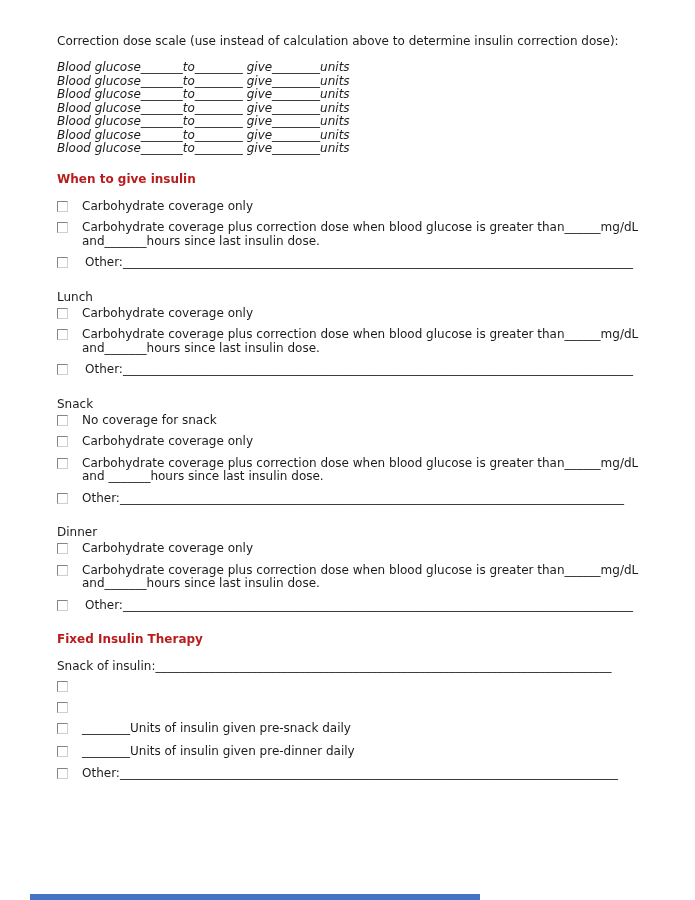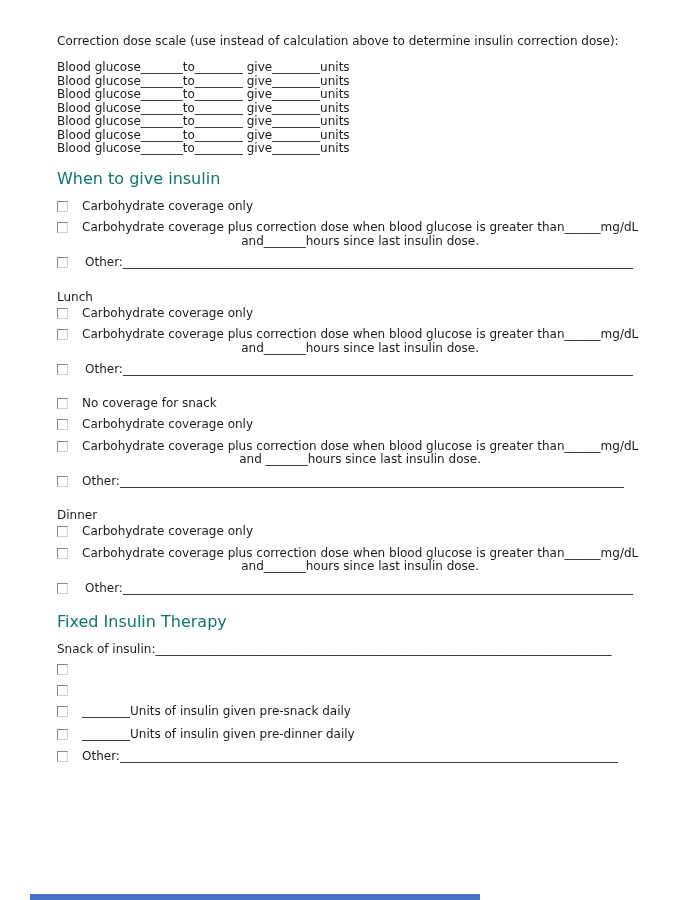--- a/index.html
+++ b/index.html
@@ -11,42 +11,42 @@
     box-sizing:border-box;
     padding:34px 20px 16px 57px;
     font-family:"DejaVu Sans","Liberation Sans",sans-serif;
     font-size:12px;
     color:#1c1c1c;
     overflow:hidden;
     border-radius:23px;
   }
   .intro{margin:0 0 13px 0;line-height:14px;}
   .scale-block{margin:0 0 2px 0;}
-  .scale-line{line-height:13.5px;white-space:nowrap;}
+  .scale-line{line-height:13.5px;white-space:nowrap;font-style:italic;}
   .section-heading{
-    font-weight:normal;font-size:16px;color:#0f766e;
+    font-weight:bold;font-size:12px;color:#b91c1c;
     margin:16px 0 14px 0;line-height:14px;
   }
   .section-heading.fixed{margin-bottom:13px;}
   .meal{margin:0 0 20px 0;}
   .meal-title{line-height:14px;margin:0 0 3px 0;}
   .opt{display:flex;align-items:flex-start;margin:0 0 8px 0;}
   .opt:last-child{margin-bottom:0;}
   .checkbox{
     flex:0 0 auto;
     width:9px;height:9px;
     background:#fff;
     border-top:1px solid #848484;
     border-left:1px solid #848484;
     border-right:1px solid #cfcfcf;
     border-bottom:1px solid #cfcfcf;
     margin:1px 14px 0 0;
   }
   .opt-text{line-height:13.5px;}
-  .opt-text.two-line div{line-height:13.5px;text-align:center;}
+  .opt-text.two-line div{line-height:13.5px;}
   .other-indent .opt-text{padding-left:3px;}
   .name-line{line-height:14px;margin:0 0 7px 0;white-space:nowrap;}
   .fixed-opts .opt{margin-bottom:9px;}
   .bottom-bar{
     position:absolute;
     left:30px;bottom:0;
     width:450px;height:6px;
     background:#4472c4;
   }
 </style>
@@ -100,20 +100,21 @@
         <div>and_______hours since last insulin dose.</div>
       </div>
     </div>
     <div class="opt other-indent">
       <span class="checkbox"></span>
       <div class="opt-text">Other:_____________________________________________________________________________________</div>
     </div>
   </div>
 
   <div class="meal">
+    <div class="meal-title">Snack</div>
     <div class="opt">
       <span class="checkbox"></span>
       <div class="opt-text">No coverage for snack</div>
     </div>
     <div class="opt">
       <span class="checkbox"></span>
       <div class="opt-text">Carbohydrate coverage only</div>
     </div>
     <div class="opt">
       <span class="checkbox"></span>

